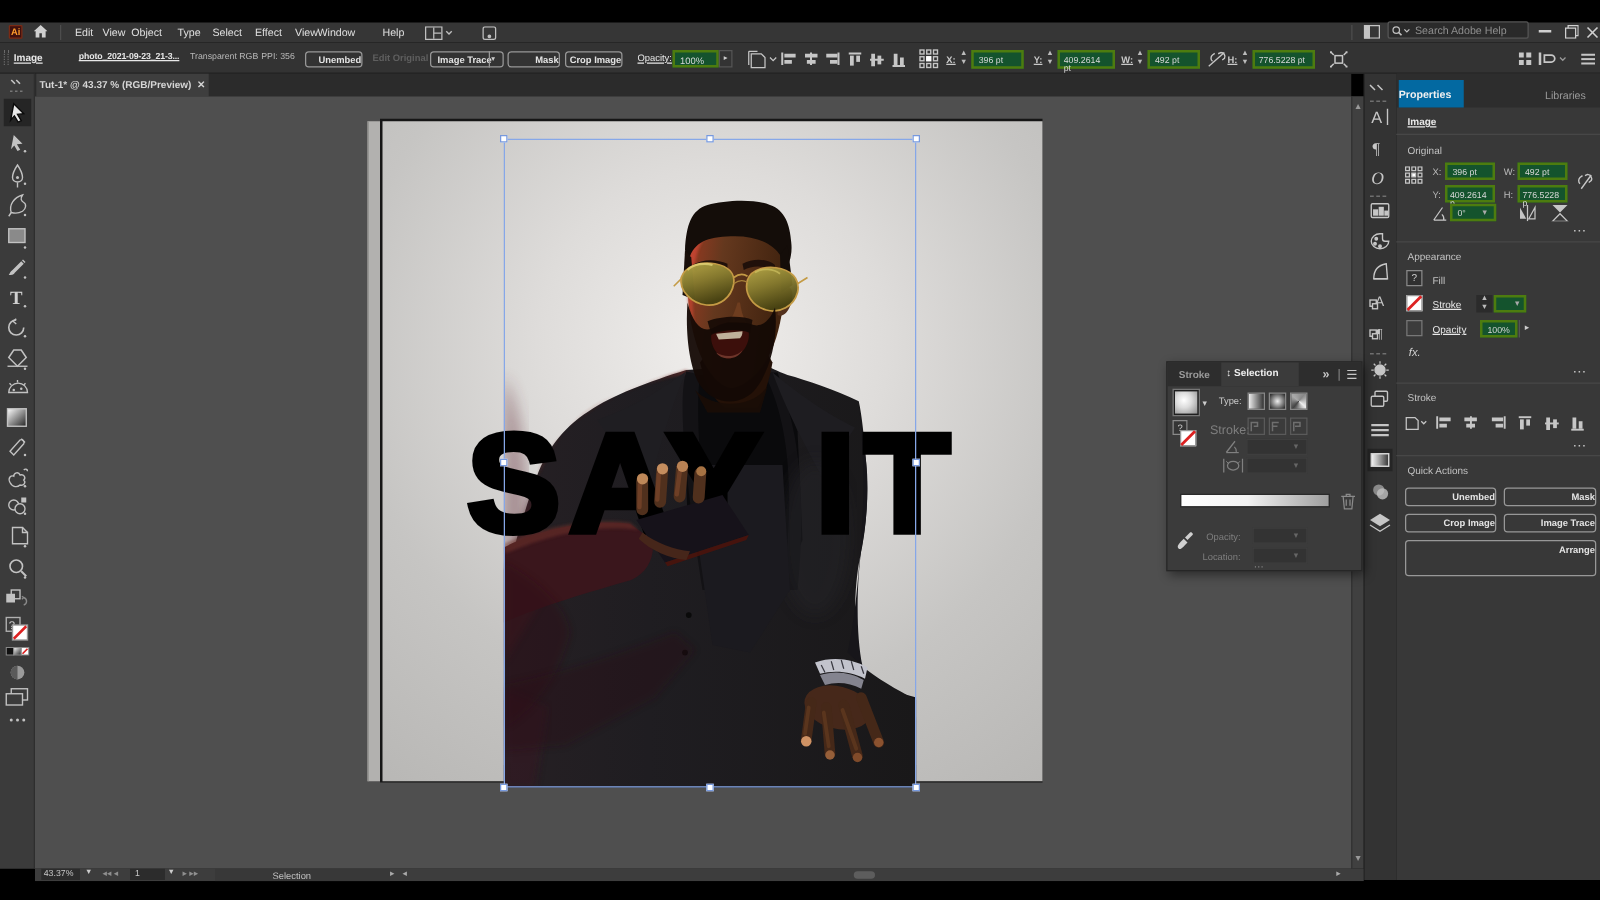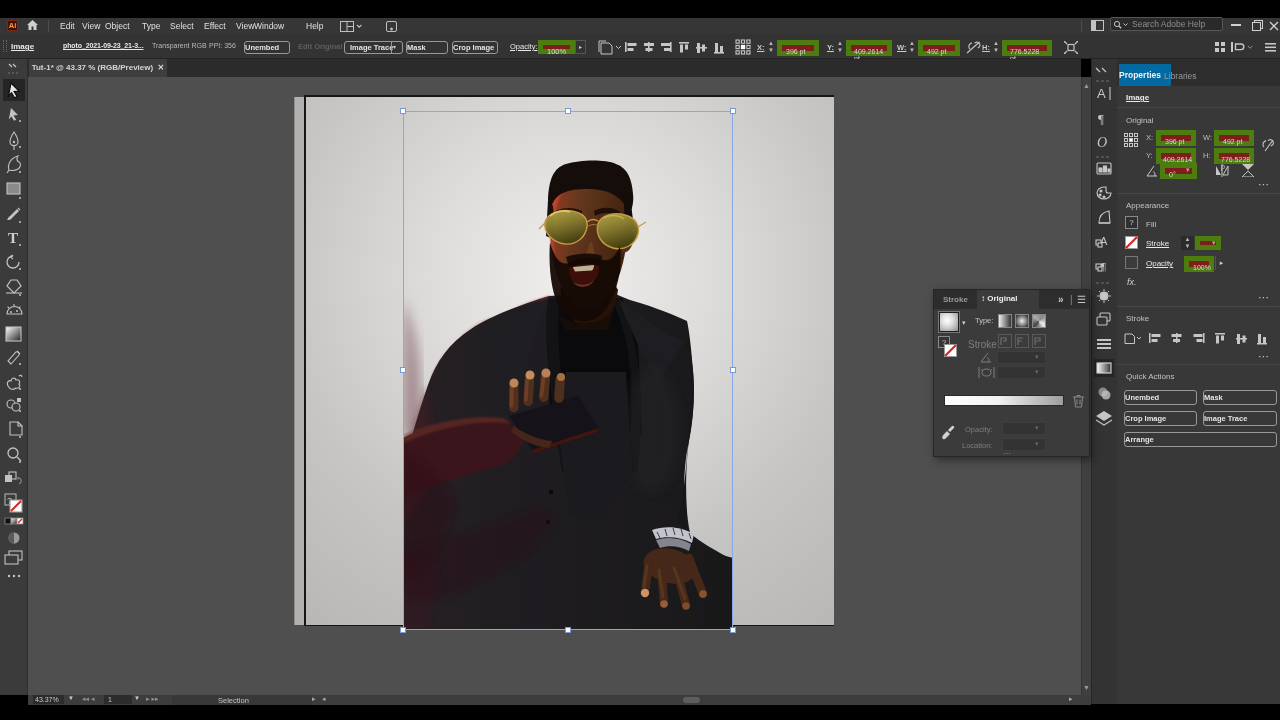--- a/index.html
+++ b/index.html
@@ -1,19 +1,19 @@
 <!DOCTYPE html>
 <html><head><meta charset="utf-8">
 <style>
 *{margin:0;padding:0;box-sizing:border-box}
 html,body{width:1280px;height:720px;overflow:hidden;background:#000;font-family:"Liberation Sans",sans-serif}
 .abs{position:absolute}
 #stage{position:relative;width:1280px;height:720px;background:#000}
-.btn{border:1px solid #989898;border-radius:3px;color:#e4e4e4;text-align:left;background:transparent}
-.fld{background:#7f1d1d;border:5px solid #4d7c0f;color:#d8d8d8}
+.btn{border:1px solid #989898;border-radius:3px;color:#e4e4e4;text-align:right;background:transparent}
+.fld{background:#14532d;border:2px solid #4d7c0f;color:#d8d8d8}
 .ulink{text-decoration:underline;color:#e8e8e8}
 .mi{position:absolute;top:21px;color:#e0e0e0;font-size:8.5px}
 </style></head>
 <body>
 <div id="stage">
 
 <div class="abs" style="left:0;top:18px;width:1280px;height:16px;background:#363636"></div>
 <div class="abs" style="left:7px;top:20px;width:11px;height:11px;background:#40100e;border:1px solid #7a2a14;border-radius:1px;color:#ff9e2c;font-size:7.5px;font-weight:bold;text-align:center;line-height:10px">Ai</div>
 <svg class="abs" style="left:27px;top:20px" width="11" height="11" viewBox="0 0 11 11" fill="#d0d0d0">
       <path d="M5.5 0 L11 5 H9.5 V10 H6.5 V6.5 H4.5 V10 H1.5 V5 H0 Z"></path>
@@ -394,20 +394,21 @@
 
 <path d="M403 438 C430 424 468 415 504 419 L522 432 C524 446 518 458 505 464 C470 474 430 486 403 498 Z" fill="#3a161c"></path>
 <path d="M403 435 C432 422 472 414 504 418 L511 424 C480 419 440 427 404 443 Z" fill="#6e302a" opacity=".55" filter="url(#b1)"></path>
 <path d="M403 552 L438 566 L428 630 L403 630 Z" fill="#381420" opacity=".5" filter="url(#b3)"></path>
 
 <path d="M403 450 C432 466 452 484 456 506 C446 546 424 570 403 582 Z" fill="#2e1018" opacity=".45" filter="url(#b3)"></path>
 
 <path d="M403 548 L430 542 C470 532 510 518 540 506 L556 520 L524 558 L452 596 L403 600 Z" fill="#2a0f17" opacity=".38" filter="url(#b3)"></path>
 </svg>
 
+<div id="sayit" class="abs" style="left:374px;top:332px;color:#000;font-size:111px;font-weight:bold;letter-spacing:8px;-webkit-text-stroke:6px #000;white-space:nowrap;line-height:1">SAY IT</div>
 
 <svg class="abs" style="left:403px;top:111px;z-index:3" width="330" height="519" viewBox="403 111 330 519">
 <path d="M509 416 L578 396 L599 428 L532 450 Z" fill="#16121a"></path>
 <path d="M532 450 L599 428 L597 432 L534 453 Z" fill="#4e130b" opacity=".85"></path>
 <g stroke="#50301d" stroke-width="9.5" stroke-linecap="round" transform="rotate(-8 538 400)">
 <path d="M513 404 L516 382"></path>
         <path d="M528 400 L533 376"></path>
         <path d="M544 398 L549 376"></path>
         <path d="M559 401 L563 382"></path>
 </g>
@@ -508,21 +509,21 @@
         <linearGradient id="tg2" x1="0" y1="0" x2="1" y2="0">
           <stop offset="0" stop-color="#fff"></stop>
           <stop offset="1" stop-color="#333"></stop>
         </linearGradient>
       </defs>
 </svg>
 
 <div class="abs" style="left:1117px;top:59px;width:163px;height:645px;background:#383838"></div>
 <div class="abs" style="left:1117px;top:59px;width:163px;height:27px;background:#2d2d2d"></div>
 <div class="abs" style="left:1119px;top:64px;width:52px;height:22px;background:#0369a1;color:#f0f0f0;font-size:8.5px;font-weight:bold;text-align:left;line-height:22px">Properties</div>
-<div class="abs" style="left:1164px;top:71px;color:#9a9a9a;font-size:8.5px">Libraries</div>
+<div class="abs" style="left:1236px;top:71px;color:#9a9a9a;font-size:8.5px">Libraries</div>
 <div class="abs ulink" style="left:1126px;top:93px;font-size:8px;font-weight:bold">Image</div>
 <div class="abs" style="left:1117px;top:107px;width:163px;height:1px;background:#474747"></div>
 <div class="abs" style="left:1126px;top:116px;color:#c2c2c2;font-size:8px">Original</div>
 <svg class="abs" style="left:1124px;top:133px" width="15" height="15" viewBox="0 0 15 15" fill="none" stroke="#c6c6c6" stroke-width="1">
       <rect x="0.5" y="0.5" width="3" height="3"></rect>
       <rect x="5.5" y="0.5" width="3" height="3"></rect>
       <rect x="10.5" y="0.5" width="3" height="3"></rect>
       <rect x="0.5" y="5.5" width="3" height="3"></rect>
       <rect x="5.5" y="5.5" width="3" height="3" fill="#fff"></rect>
       <rect x="10.5" y="5.5" width="3" height="3"></rect>
@@ -613,27 +614,27 @@
         <rect x="0" y="12.5" width="10" height="1" opacity=".7"></rect>
       </g>
 </svg>
 <div class="abs" style="left:1258px;top:350px;color:#c6c6c6;font-size:11px;letter-spacing:1px">⋯</div>
 <div class="abs" style="left:1117px;top:364px;width:163px;height:1px;background:#474747"></div>
 <div class="abs" style="left:1126px;top:372px;color:#c2c2c2;font-size:8px">Quick Actions</div>
 <div class="abs btn" style="left:1124px;top:390px;width:73px;height:15px;font-size:7.5px;font-weight:bold;line-height:13px">Unembed</div>
 <div class="abs btn" style="left:1203px;top:390px;width:74px;height:15px;font-size:7.5px;font-weight:bold;line-height:13px">Mask</div>
 <div class="abs btn" style="left:1124px;top:411px;width:73px;height:15px;font-size:7.5px;font-weight:bold;line-height:13px">Crop Image</div>
 <div class="abs btn" style="left:1203px;top:411px;width:74px;height:15px;font-size:7.5px;font-weight:bold;line-height:13px">Image Trace</div>
-<div class="abs btn" style="left:1124px;top:432px;width:153px;height:15px;font-size:7.5px;font-weight:bold;line-height:13px">Arrange</div>
+<div class="abs btn" style="left:1124px;top:432px;width:153px;height:29px;font-size:7.5px;font-weight:bold;line-height:13px">Arrange</div>
 
 <div class="abs" style="left:933px;top:289px;width:157px;height:168px;background:#3b3b3b;border:1px solid #262626;box-shadow:2px 3px 8px rgba(0,0,0,.45);z-index:8"></div>
 <div class="abs" style="left:934px;top:290px;width:155px;height:19px;background:#2d2d2d;z-index:9"></div>
 <div class="abs" style="left:943px;top:295px;color:#9a9a9a;font-size:8px;font-weight:bold;z-index:9">Stroke</div>
 <div class="abs" style="left:977px;top:290px;width:62px;height:19px;background:#3b3b3b;z-index:9"></div>
-<div class="abs" style="left:981px;top:294px;color:#ededed;font-size:8px;font-weight:bold;z-index:9">↕ Original</div>
+<div class="abs" style="left:981px;top:294px;color:#ededed;font-size:8px;font-weight:bold;z-index:9">↕ Selection</div>
 <div class="abs" style="left:1058px;top:294px;color:#c6c6c6;font-size:10px;font-weight:bold;z-index:9">»</div>
 <div class="abs" style="left:1070px;top:294px;color:#888;font-size:10px;z-index:9">|</div>
 <div class="abs" style="left:1077px;top:294px;color:#c6c6c6;font-size:10px;z-index:9">☰</div>
 <div class="abs" style="left:939px;top:312px;width:20px;height:20px;background:radial-gradient(circle at 40% 40%, #ffffff 0%, #dcdcdc 40%, #8a8a8a 100%);border:1px solid #1f1f1f;outline:1px solid #777;z-index:9"></div>
 <div class="abs" style="left:962px;top:319px;color:#ccc;font-size:7px;z-index:9">▾</div>
 <div class="abs" style="left:975px;top:316px;color:#c8c8c8;font-size:7.5px;z-index:9">Type:</div>
 <div class="abs" style="left:998px;top:314px;width:14px;height:14px;background:linear-gradient(90deg,#eee,#333);border:1px solid #888;z-index:9"></div>
 <div class="abs" style="left:1015px;top:314px;width:14px;height:14px;background:radial-gradient(circle,#eee 0%,#333 90%);border:1px solid #888;z-index:9"></div>
 <div class="abs" style="left:1032px;top:314px;width:14px;height:14px;background:conic-gradient(from 40deg,#888,#eee,#444,#aaa,#888);border:1px solid #888;z-index:9"></div>
 <div class="abs" style="left:938px;top:336px;width:12px;height:12px;background:#353535;border:1px solid #8a8a8a;color:#ccc;font-size:7.5px;text-align:center;line-height:11px;z-index:9">?</div>

